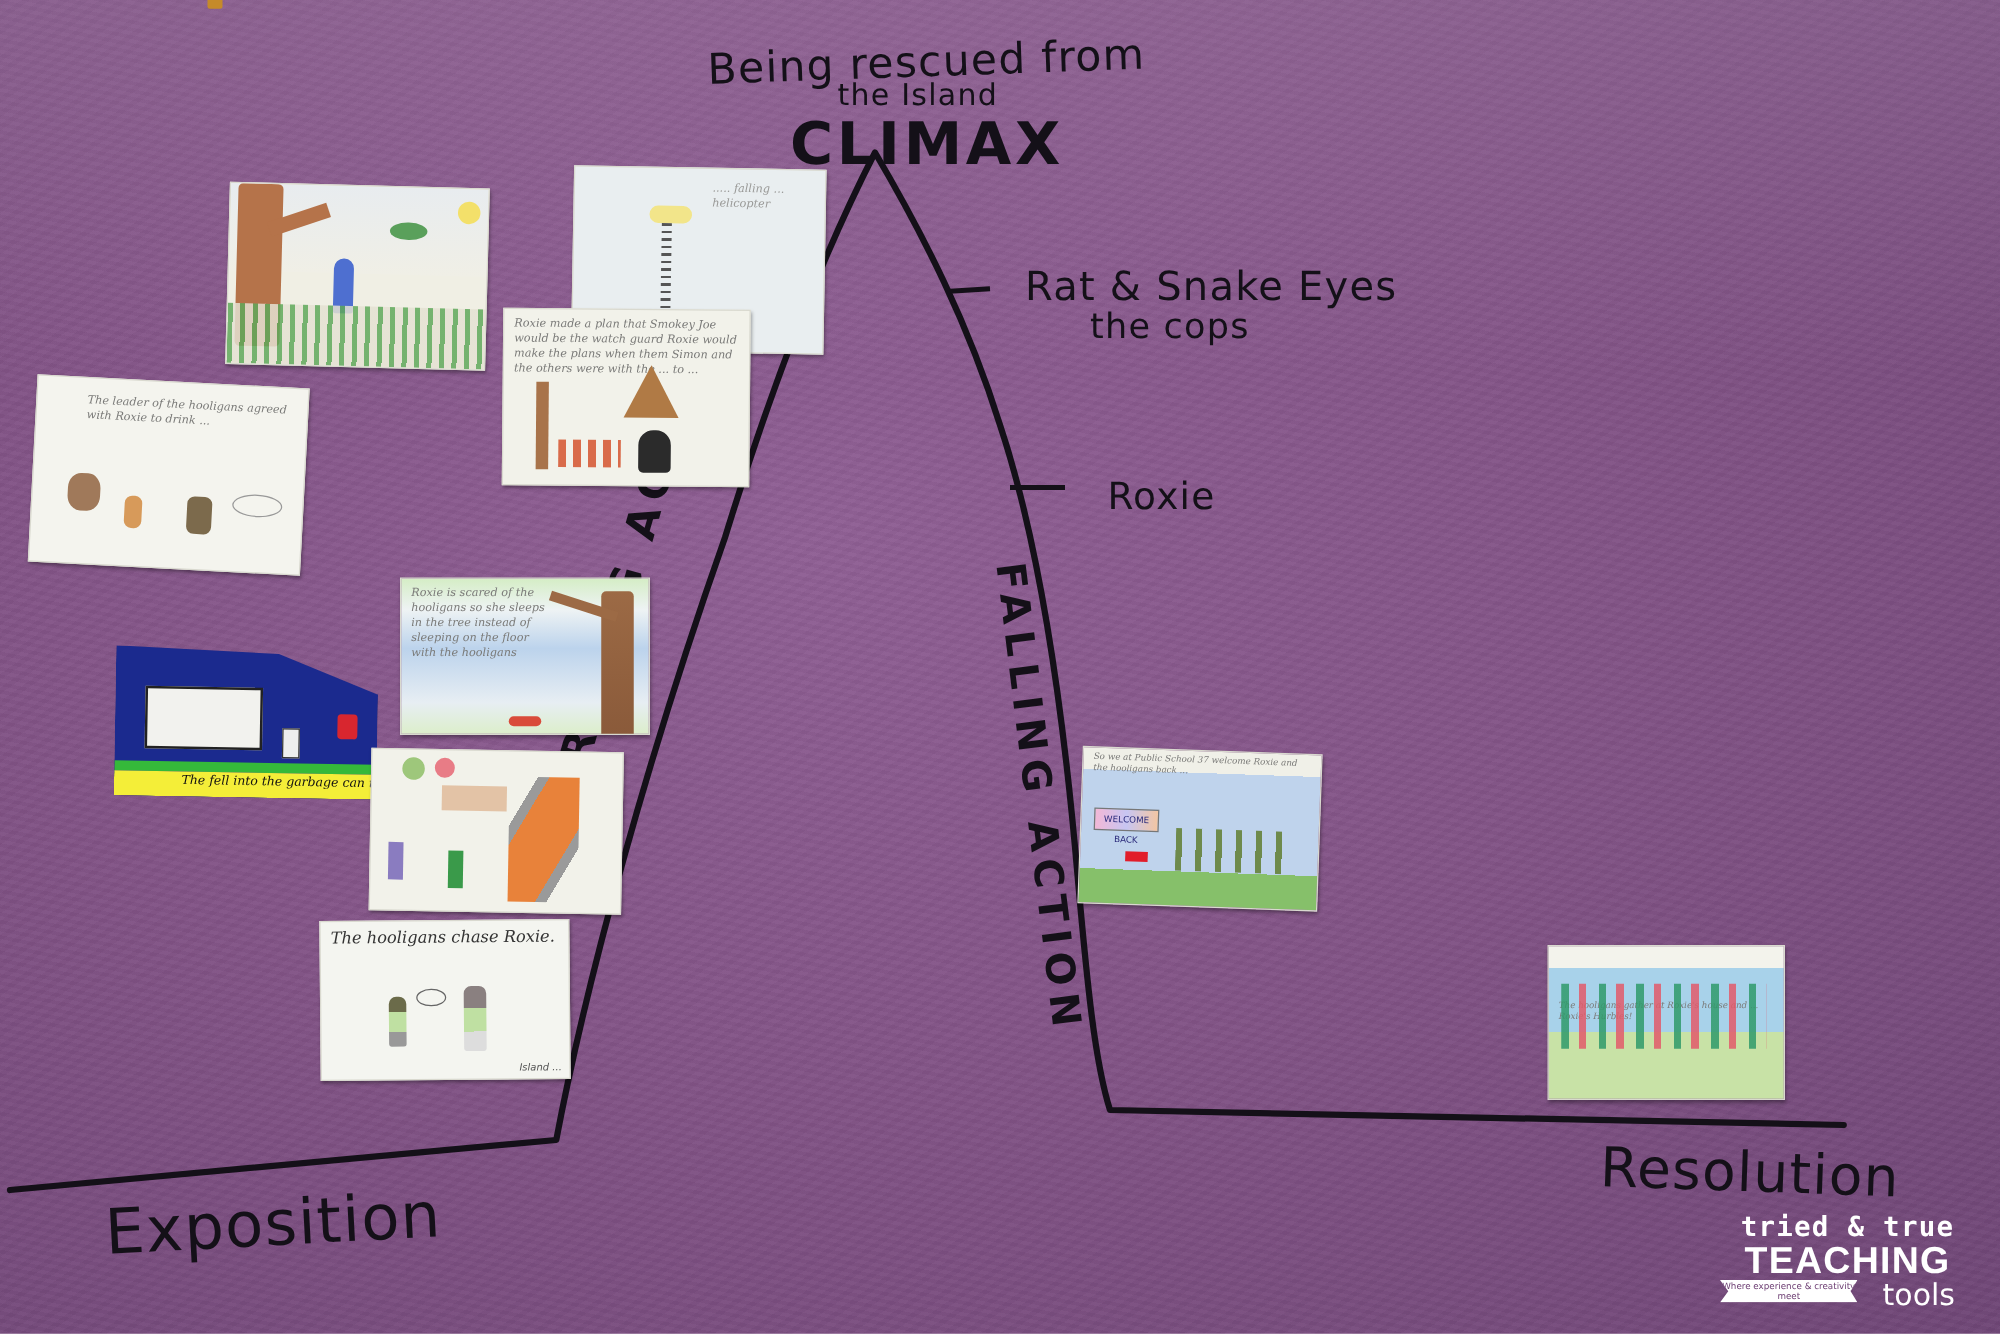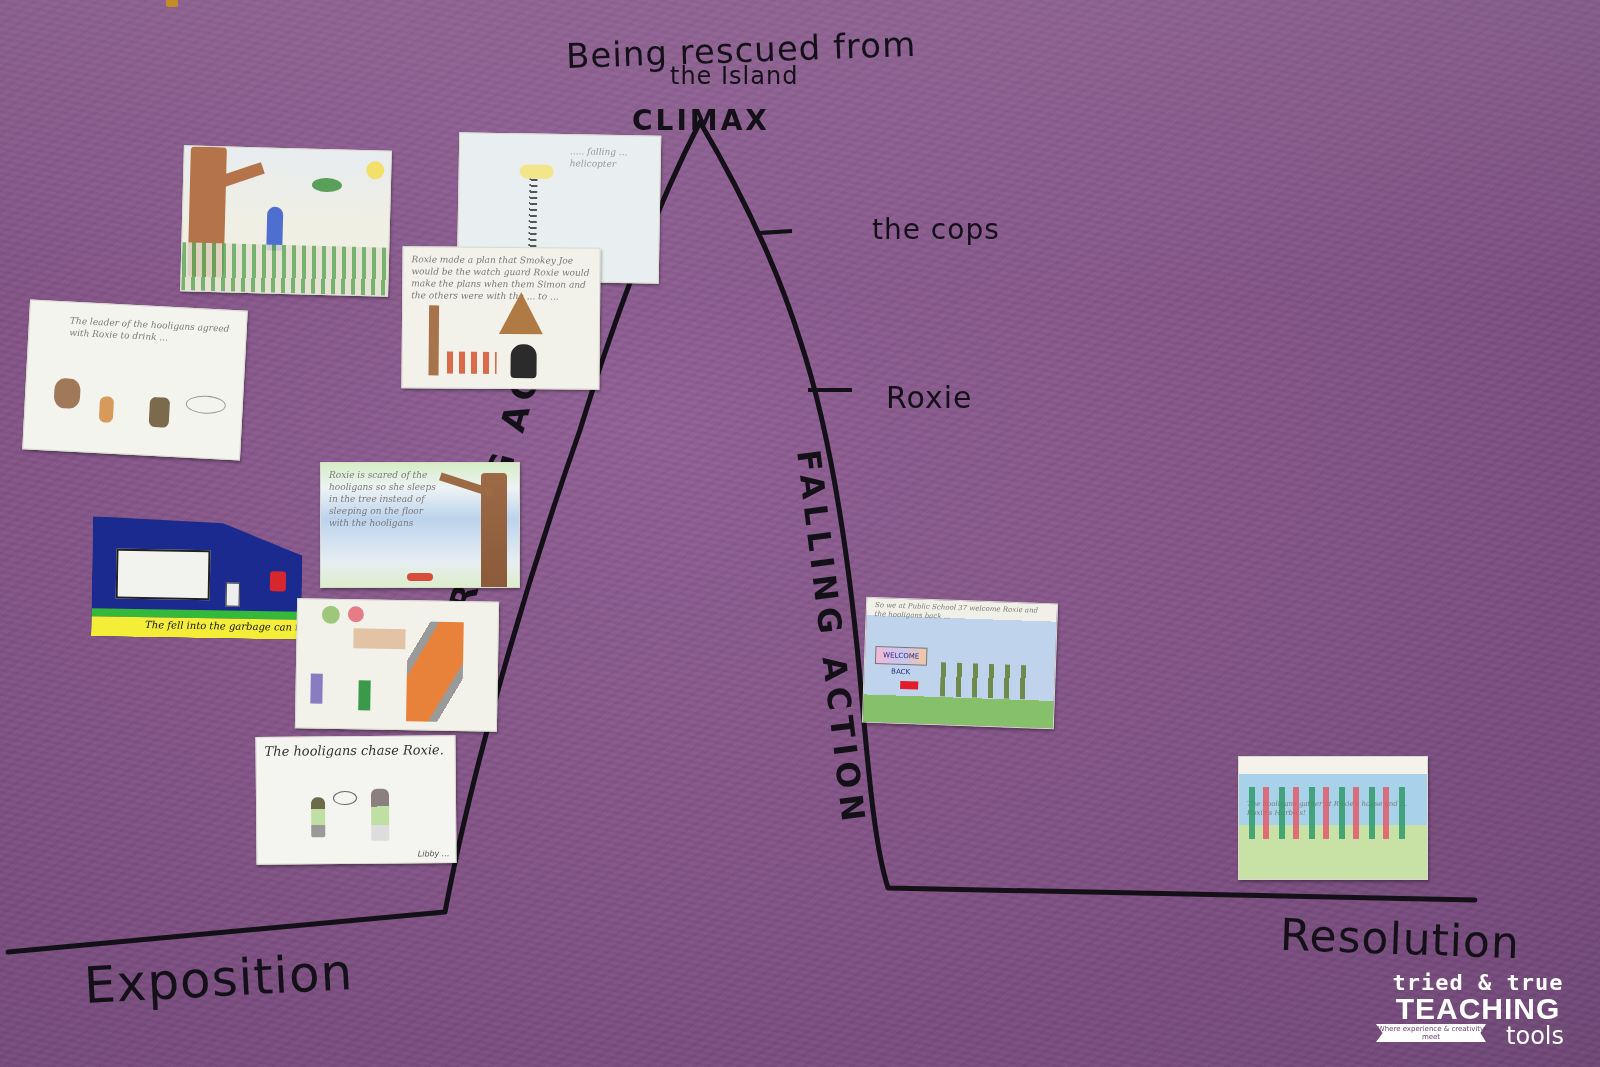--- a/index.html
+++ b/index.html
@@ -22,21 +22,21 @@
     }
     .pin { position: absolute; left: 166px; top: 0; width: 12px; height: 7px; background: #c58a2a; border-radius: 0 0 2px 2px; }
     svg.arc { position: absolute; left: 0; top: 0; }
     .hand {
       position: absolute; color: #141018;
       font-family: "DejaVu Sans", sans-serif; white-space: nowrap;
       letter-spacing: 1px;
     }
     .climax-title { left: 566px; top: 30px; font-size: 34px; transform: rotate(-2deg); }
     .climax-sub { left: 670px; top: 62px; font-size: 24px; }
-    .climax-label { left: 632px; top: 88px; font-size: 28px; font-weight: bold; letter-spacing: 3px; margin-top: 16px; }
+    .climax-label { left: 632px; top: 88px; font-size: 47px; font-weight: bold; letter-spacing: 3px; }
     .event1 { left: 820px; top: 214px; font-size: 32px; line-height: 31px; }
     .event1 span { display: block; }
     .event1 .l2 { padding-left: 32px; font-size: 28px; }
     .event1 .l3 { padding-left: 52px; font-size: 28px; }
     .event2 { left: 886px; top: 380px; font-size: 30px; }
     .rising { left: 460px; top: 590px; font-size: 34px; font-weight: bold; letter-spacing: 6px; transform: rotate(-74deg); transform-origin: left center; }
     .falling { left: 808px; top: 431px; font-size: 32px; font-weight: bold; letter-spacing: 6px; transform: rotate(83deg); transform-origin: left center; }
     .exposition { left: 84px; top: 950px; font-size: 50px; transform: rotate(-3deg); }
     .resolution { left: 1280px; top: 913px; font-size: 44px; transform: rotate(2deg); }
 
@@ -70,20 +70,21 @@
   <path d="M 8 952 L 445 912 C 470 780, 520 600, 580 430 C 620 300, 660 200, 700 122 C 740 190, 775 260, 800 340 C 830 430, 850 560, 862 700 C 870 790, 876 850, 888 888 L 1475 900" fill="none" stroke="#141018" stroke-width="5" stroke-linecap="round" stroke-linejoin="round"></path>
   <line x1="760" y1="233" x2="792" y2="231" stroke="#141018" stroke-width="4"></line>
   <line x1="808" y1="390" x2="852" y2="390" stroke="#141018" stroke-width="4"></line>
 </svg>
 
 <div class="hand climax-title">Being rescued from</div>
 <div class="hand climax-sub">the Island</div>
 <div class="hand climax-label">CLIMAX</div>
 
 <div class="hand event1">
+  <span>Rat &amp; Snake Eyes</span>
   <span class="l3">the cops</span>
 </div>
 <div class="hand event2">Roxie</div>
 
 <div class="hand rising">RISING ACTION</div>
 <div class="hand falling">FALLING ACTION</div>
 <div class="hand exposition">Exposition</div>
 <div class="hand resolution">Resolution</div>
 
 <div class="card" style="left:182px;top:148px;width:208px;height:146px;transform:rotate(1.5deg);background:#f0efe4;">
@@ -143,21 +144,21 @@
   <div class="fig" style="left:110px;top:20px;width:56px;height:100px;background:linear-gradient(120deg,transparent 20%,#9a9a9a 20% 28%,#e8823a 28% 70%,#9a9a9a 70% 78%,transparent 78%);"></div>
   <div class="fig" style="left:14px;top:74px;width:12px;height:30px;background:#8a7cc0;"></div>
   <div class="fig" style="left:62px;top:80px;width:12px;height:30px;background:#3a9a4a;"></div>
 </div>
 
 <div class="card" style="left:256px;top:736px;width:200px;height:128px;transform:rotate(-0.5deg);background:#f4f5f0;">
   <div class="caption" style="font-size:13px;color:#333;top:8px;">The hooligans chase Roxie.</div>
   <div class="fig" style="left:54px;top:60px;width:14px;height:40px;background:linear-gradient(#6b6b4a 0 30%,#bfe0a2 30% 70%,#999 70%);border-radius:6px 6px 2px 2px;"></div>
   <div class="fig" style="left:76px;top:54px;width:24px;height:14px;border:1px solid #666;border-radius:50%;"></div>
   <div class="fig" style="left:114px;top:52px;width:18px;height:52px;background:linear-gradient(#8a8080 0 34%,#bfe0a2 34% 70%,#ddd 70%);border-radius:6px 6px 2px 2px;"></div>
-  <div class="fig" style="right:6px;bottom:4px;font-size:8px;color:#555;font-style:italic;">Libby ...</div>
+  <div class="fig" style="right:6px;bottom:4px;font-size:8px;color:#555;font-style:italic;">Island ...</div>
 </div>
 
 <div class="card" style="left:864px;top:600px;width:192px;height:126px;transform:rotate(2deg);background:linear-gradient(180deg,#f0f0e8 0 14%,#bfd3ec 14% 78%,#86c06a 78%);">
   <div class="caption" style="font-size:7px;line-height:9px;top:3px;">So we at Public School 37 welcome Roxie and the hooligans back ...</div>
   <div class="fig" style="left:10px;top:48px;width:52px;height:18px;background:linear-gradient(90deg,#f3b8d6,#c7c5f2,#f3c6a3);border:1px solid #777;font-size:7px;line-height:16px;text-align:center;color:#2a2a7a;">
     <span>WELCOME BACK</span>
   </div>
   <div class="fig" style="left:36px;top:82px;width:18px;height:8px;background:#e11d2a;"></div>
   <div class="fig" style="left:76px;top:62px;width:92px;height:34px;background:repeating-linear-gradient(90deg,#6e8a4c 0 5px,transparent 5px 16px);"></div>
 </div>

